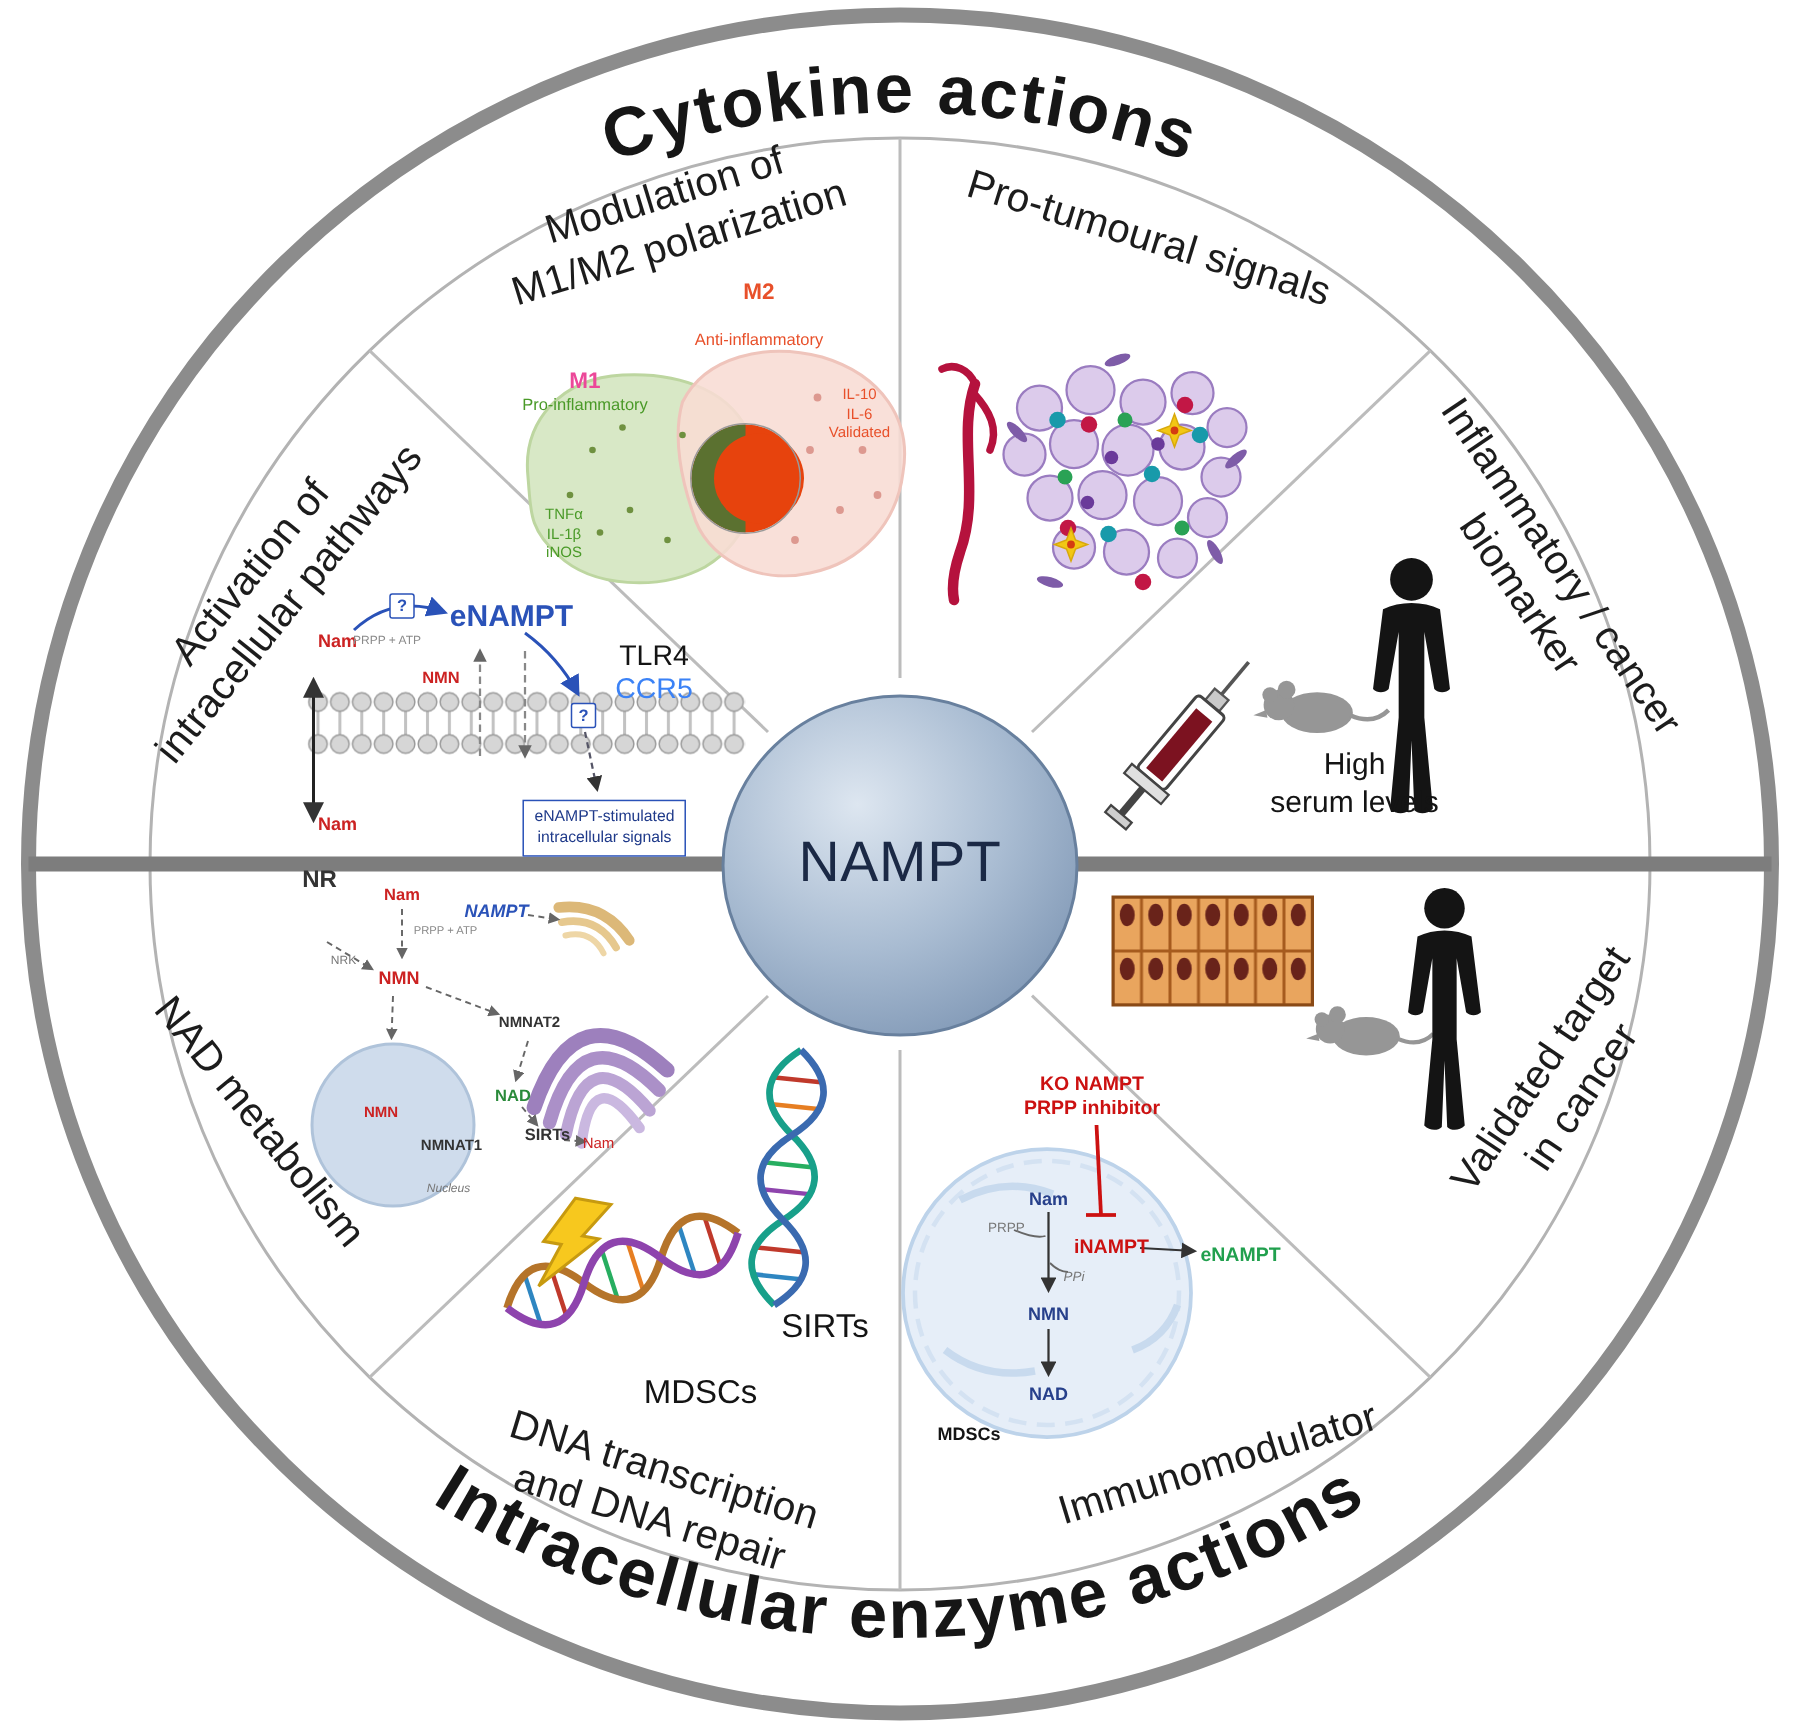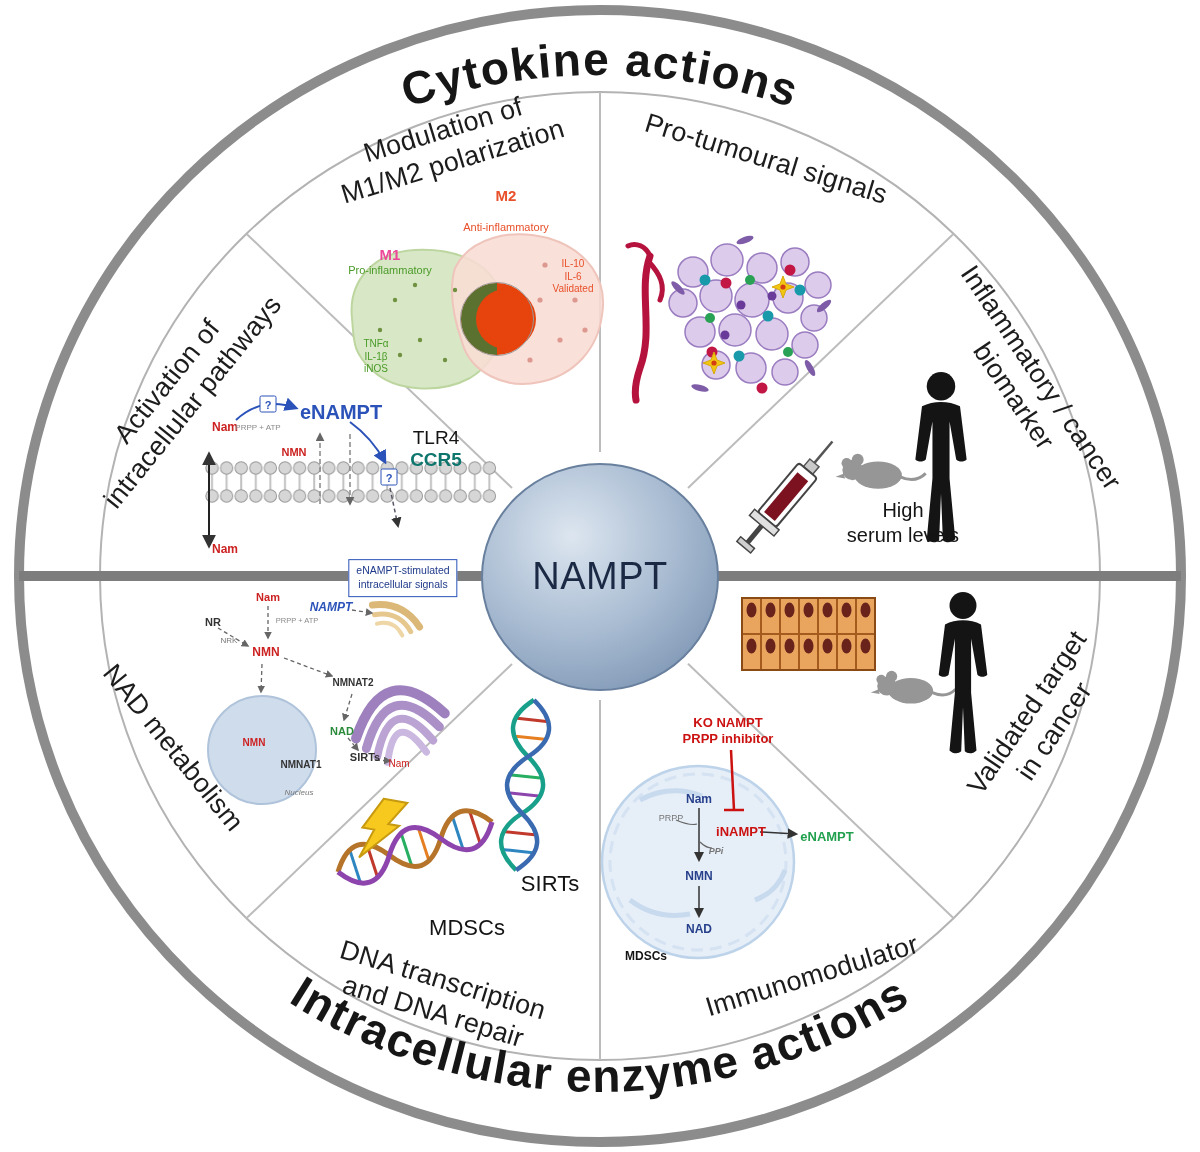--- a/index.html
+++ b/index.html
@@ -303,23 +303,23 @@
   <div>NAD metabolism</div>
 </div>
 
 <div class="lbl" style="left:225px;top:427px;transform:translate(-50%,-50%);font-size:12px;font-weight:bold;color:#cc2222;">Nam</div>
 <div class="lbl" style="left:258px;top:427px;transform:translate(-50%,-50%);font-size:8px;color:#8a8a8a;">PRPP + ATP</div>
 <div class="lbl" style="left:294px;top:452px;transform:translate(-50%,-50%);font-size:11px;font-weight:bold;color:#cc2222;">NMN</div>
 <div class="lbl" style="left:341px;top:412px;transform:translate(-50%,-50%);font-size:20px;font-weight:bold;color:#2a52b8;">eNAMPT</div>
 <div class="qbox" style="left:268px;top:404px;transform:translate(-50%,-50%);">?</div>
 <div class="qbox" style="left:389px;top:477px;transform:translate(-50%,-50%);">?</div>
 <div class="lbl" style="left:436px;top:438px;transform:translate(-50%,-50%);font-size:19px;color:#141414;">TLR4</div>
-<div class="lbl" style="left:436px;top:460px;transform:translate(-50%,-50%);font-size:19px;color:#0f766e;font-weight:bold;">CCR5</div>
+<div class="lbl" style="left:436px;top:460px;transform:translate(-50%,-50%);font-size:19px;color:#3b82f6;">CCR5</div>
 <div class="lbl" style="left:225px;top:549px;transform:translate(-50%,-50%);font-size:12px;font-weight:bold;color:#cc2222;">Nam</div>
-<div class="sigbox" style="left:403px;top:552px;transform:translate(-50%,-50%);margin-top:26px;">
+<div class="sigbox" style="left:403px;top:552px;transform:translate(-50%,-50%);">
   <div>eNAMPT-stimulated</div>
   <div>intracellular signals</div>
 </div>
 
 <div class="lbl" style="left:390px;top:254px;transform:translate(-50%,-50%);font-size:15px;font-weight:bold;color:#ec4899;">M1</div>
 <div class="lbl" style="left:390px;top:270px;transform:translate(-50%,-50%);font-size:11px;color:#4a9a28;">Pro-inflammatory</div>
 <div class="lbl" style="left:506px;top:195px;transform:translate(-50%,-50%);font-size:15px;font-weight:bold;color:#e8502a;">M2</div>
 <div class="lbl" style="left:506px;top:227px;transform:translate(-50%,-50%);font-size:11px;color:#e8502a;">Anti-inflammatory</div>
 <div class="lbl" style="left:376px;top:357px;transform:translate(-50%,-50%);font-size:10px;color:#4a9a28;line-height:1.25;">
   <div>TNFα</div>
@@ -338,33 +338,33 @@
 </div>
 
 
 <div class="lbl" style="left:728px;top:731px;transform:translate(-50%,-50%);font-size:13px;font-weight:bold;color:#cc1111;line-height:1.25;">
   <div>KO NAMPT</div>
   <div>PRPP inhibitor</div>
 </div>
 <div class="lbl" style="left:699px;top:799px;transform:translate(-50%,-50%);font-size:12px;font-weight:bold;color:#27408b;">Nam</div>
 <div class="lbl" style="left:671px;top:818px;transform:translate(-50%,-50%);font-size:9px;color:#777;">PRPP</div>
 <div class="lbl" style="left:741px;top:831px;transform:translate(-50%,-50%);font-size:13px;font-weight:bold;color:#cc1111;">iNAMPT</div>
-<div class="lbl" style="left:716px;top:851px;transform:translate(-50%,-50%);font-size:9px;font-style:italic;color:#777;font-weight:bold;">PPi</div>
+<div class="lbl" style="left:716px;top:851px;transform:translate(-50%,-50%);font-size:9px;font-style:italic;color:#777;">PPi</div>
 <div class="lbl" style="left:827px;top:836px;transform:translate(-50%,-50%);font-size:13px;font-weight:bold;color:#21a04e;">eNAMPT</div>
 <div class="lbl" style="left:699px;top:876px;transform:translate(-50%,-50%);font-size:12px;font-weight:bold;color:#27408b;">NMN</div>
 <div class="lbl" style="left:699px;top:929px;transform:translate(-50%,-50%);font-size:12px;font-weight:bold;color:#27408b;">NAD</div>
 <div class="lbl" style="left:646px;top:956px;transform:translate(-50%,-50%);font-size:12px;font-weight:bold;color:#141414;">MDSCs</div>
 
 <div class="lbl" style="left:467px;top:928px;transform:translate(-50%,-50%);font-size:22px;color:#141414;">MDSCs</div>
 <div class="lbl" style="left:550px;top:884px;transform:translate(-50%,-50%);font-size:22px;color:#141414;">SIRTs</div>
 
 <div class="lbl" style="left:268px;top:597px;transform:translate(-50%,-50%);font-size:11px;font-weight:bold;color:#cc2222;">Nam</div>
 <div class="lbl" style="left:331px;top:607px;transform:translate(-50%,-50%);font-size:12px;font-weight:bold;font-style:italic;color:#2a52b8;">NAMPT</div>
 <div class="lbl" style="left:297px;top:620px;transform:translate(-50%,-50%);font-size:7.5px;color:#8a8a8a;">PRPP + ATP</div>
-<div class="lbl" style="left:213px;top:622px;transform:translate(-50%,-50%);font-size:11px;font-weight:bold;color:#333;">NR</div>
+<div class="lbl" style="left:213px;top:587px;transform:translate(-50%,-50%);font-size:16px;font-weight:bold;color:#333;">NR</div>
 <div class="lbl" style="left:229px;top:640px;transform:translate(-50%,-50%);font-size:8px;color:#777;">NRK</div>
 <div class="lbl" style="left:266px;top:652px;transform:translate(-50%,-50%);font-size:12px;font-weight:bold;color:#cc2222;">NMN</div>
 <div class="lbl" style="left:353px;top:682px;transform:translate(-50%,-50%);font-size:10px;font-weight:bold;color:#333;">NMNAT2</div>
 <div class="lbl" style="left:342px;top:731px;transform:translate(-50%,-50%);font-size:11px;font-weight:bold;color:#2a8a3a;">NAD</div>
 <div class="lbl" style="left:365px;top:757px;transform:translate(-50%,-50%);font-size:11px;font-weight:bold;color:#333;">SIRTs</div>
 <div class="lbl" style="left:399px;top:763px;transform:translate(-50%,-50%);font-size:10px;color:#cc2222;">Nam</div>
 <div class="lbl" style="left:301px;top:764px;transform:translate(-50%,-50%);font-size:10px;font-weight:bold;color:#333;">NMNAT1</div>
 <div class="lbl" style="left:254px;top:742px;transform:translate(-50%,-50%);font-size:10px;font-weight:bold;color:#cc2222;">NMN</div>
 <div class="lbl" style="left:299px;top:792px;transform:translate(-50%,-50%);font-size:8px;font-style:italic;color:#777;">Nucleus</div>
 

